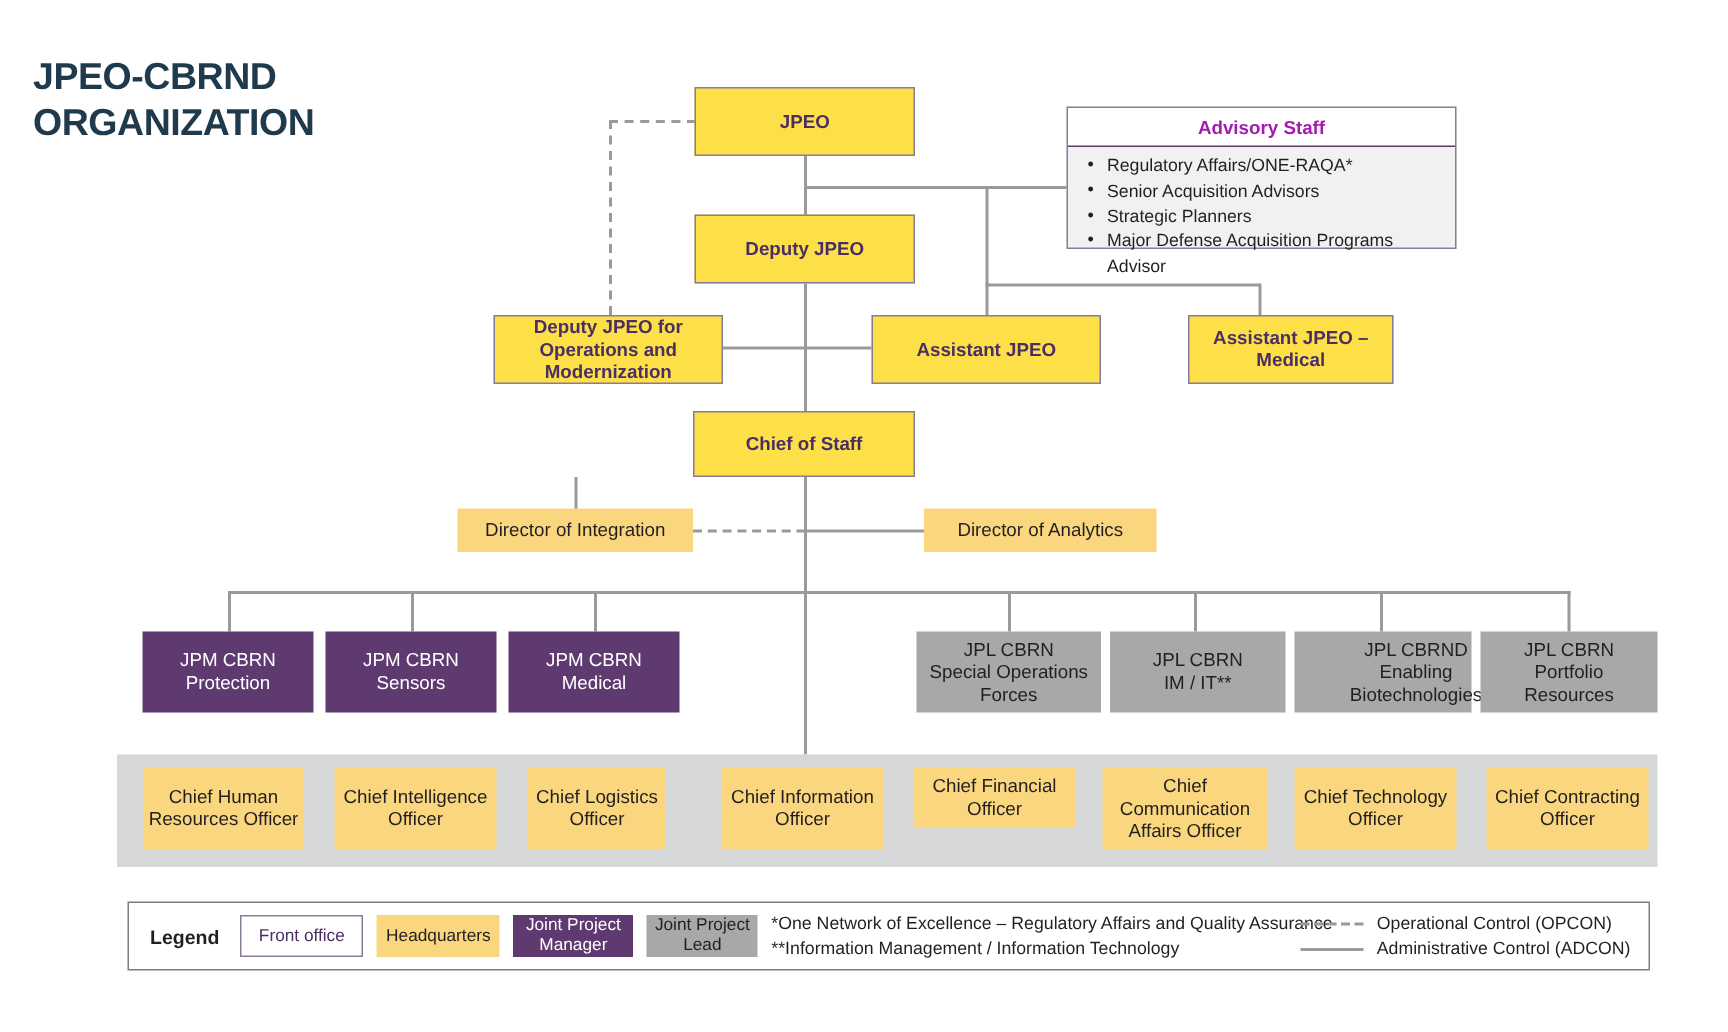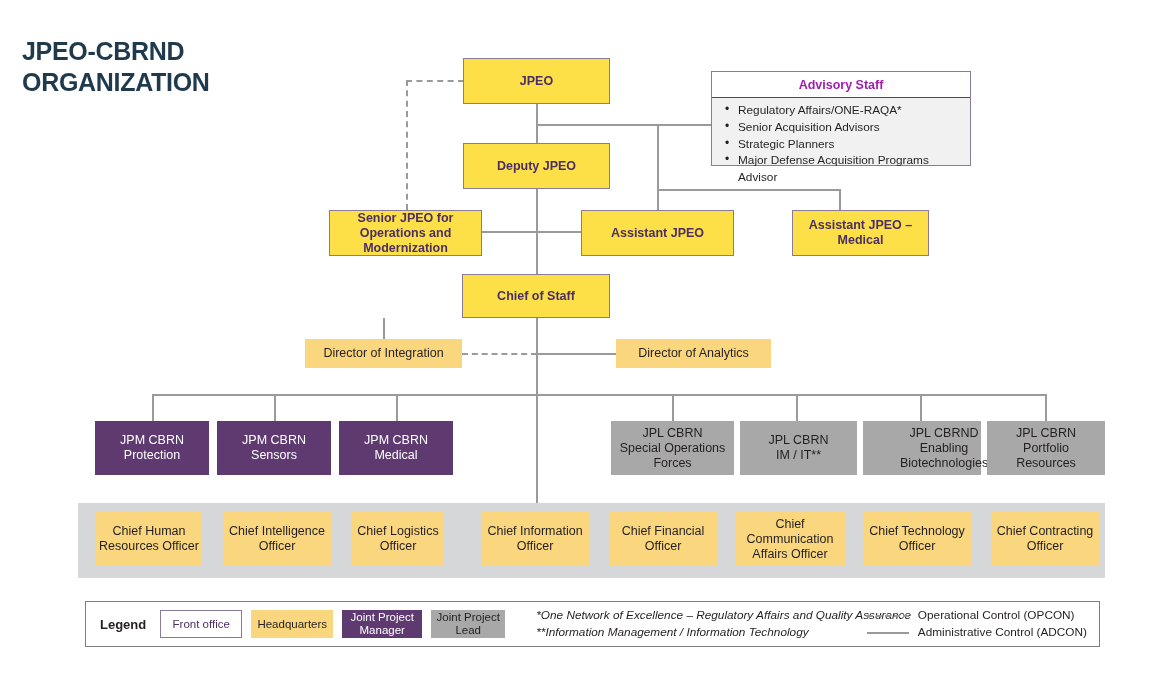--- a/index.html
+++ b/index.html
@@ -91,23 +91,22 @@
     display:flex;align-items:center;justify-content:center;
     text-align:center;font-size:11.5px;line-height:1.12;
     margin-right:9px;padding:0 5px;
   }
   .sw-front{background:#fff;border:1px solid #8A7C99;color:#4B2E64;width:82px;}
   .sw-hq{background:#FAD77F;color:#231F20;width:82px;}
   .sw-jpm{background:#5E3A70;color:#ffffff;width:80px;}
   .sw-jpl{background:#A8A8A8;color:#231F20;width:74px;}
 
   .footnotes{
-    margin-left:22px;font-size:11.8px;color:#231F20;line-height:1.45;
+    font-size:11.8px;color:#231F20;line-height:1.45;
     white-space:nowrap;
-    font-style:italic;
   }
   .ctrl{
     position:absolute;right:12px;top:50%;transform:translateY(-50%);
     font-size:11.8px;color:#231F20;line-height:1.45;
   }
   .ctrl-row{display:flex;align-items:center;gap:9px;height:17px;}
   .ctrl-dash{
     width:42px;height:0;border-top:2px dashed #9A9A9A;flex:none;
   }
   .ctrl-solid{
@@ -176,21 +175,21 @@
         <li>Major Defense Acquisition Programs Advisor</li>
       </ul>
     </div>
   </div>
 
   <div class="box front" style="left:463px;top:143px;width:147px;height:46px;">
     <span>Deputy JPEO</span>
   </div>
 
   <div class="box front" style="left:329px;top:210px;width:153px;height:46px;flex-direction:column;justify-content:center;">
-    <span>Senior JPEO for</span>
+    <span>Deputy JPEO for</span>
     <span>Operations and</span>
     <span>Modernization</span>
   </div>
 
   <div class="box front" style="left:581px;top:210px;width:153px;height:46px;">
     <span>Assistant JPEO</span>
   </div>
 
   <div class="box front" style="left:792px;top:210px;width:137px;height:46px;flex-direction:column;">
     <span>Assistant JPEO –</span>
@@ -252,21 +251,21 @@
     <span>Officer</span>
   </div>
   <div class="box hq" style="left:352px;top:512px;width:92px;height:54px;flex-direction:column;">
     <span>Chief Logistics</span>
     <span>Officer</span>
   </div>
   <div class="box hq" style="left:481px;top:512px;width:108px;height:54px;flex-direction:column;">
     <span>Chief Information</span>
     <span>Officer</span>
   </div>
-  <div class="box hq" style="left:609px;top:512px;width:108px;height:54px;flex-direction:column;">
+  <div class="box hq" style="left:609px;top:512px;width:108px;height:40px;flex-direction:column;">
     <span>Chief Financial</span>
     <span>Officer</span>
   </div>
   <div class="box hq" style="left:735px;top:512px;width:110px;height:54px;flex-direction:column;">
     <span>Chief</span>
     <span>Communication</span>
     <span>Affairs Officer</span>
   </div>
   <div class="box hq" style="left:863px;top:512px;width:108px;height:54px;flex-direction:column;justify-content:center;">
     <span>Chief Technology</span>

